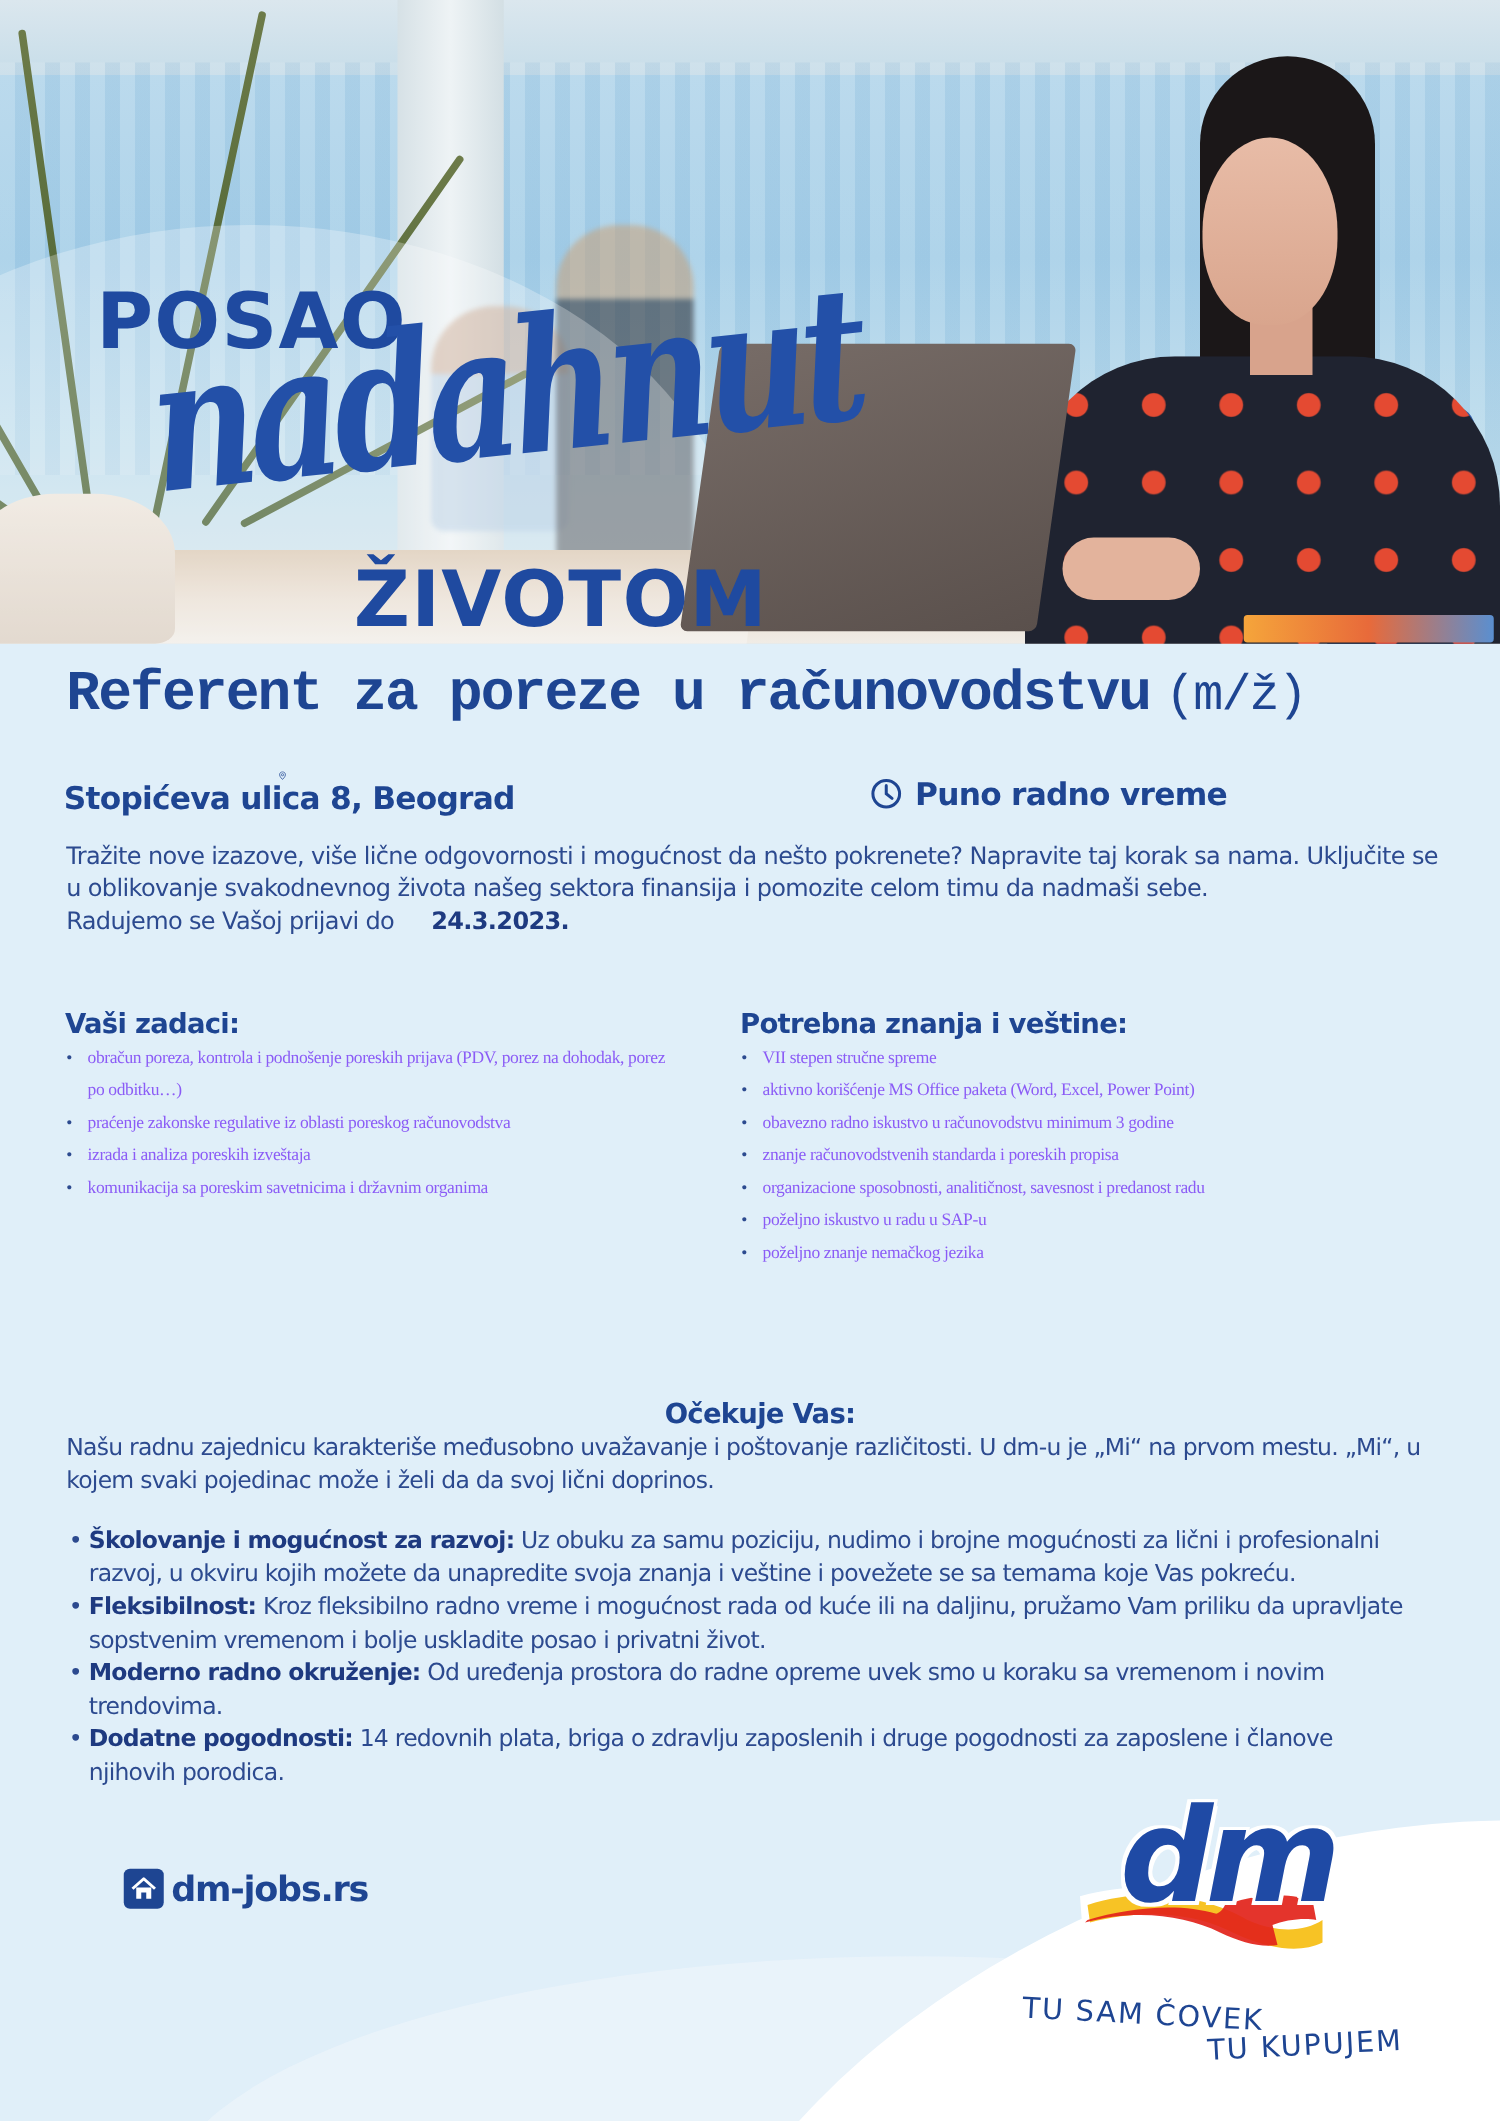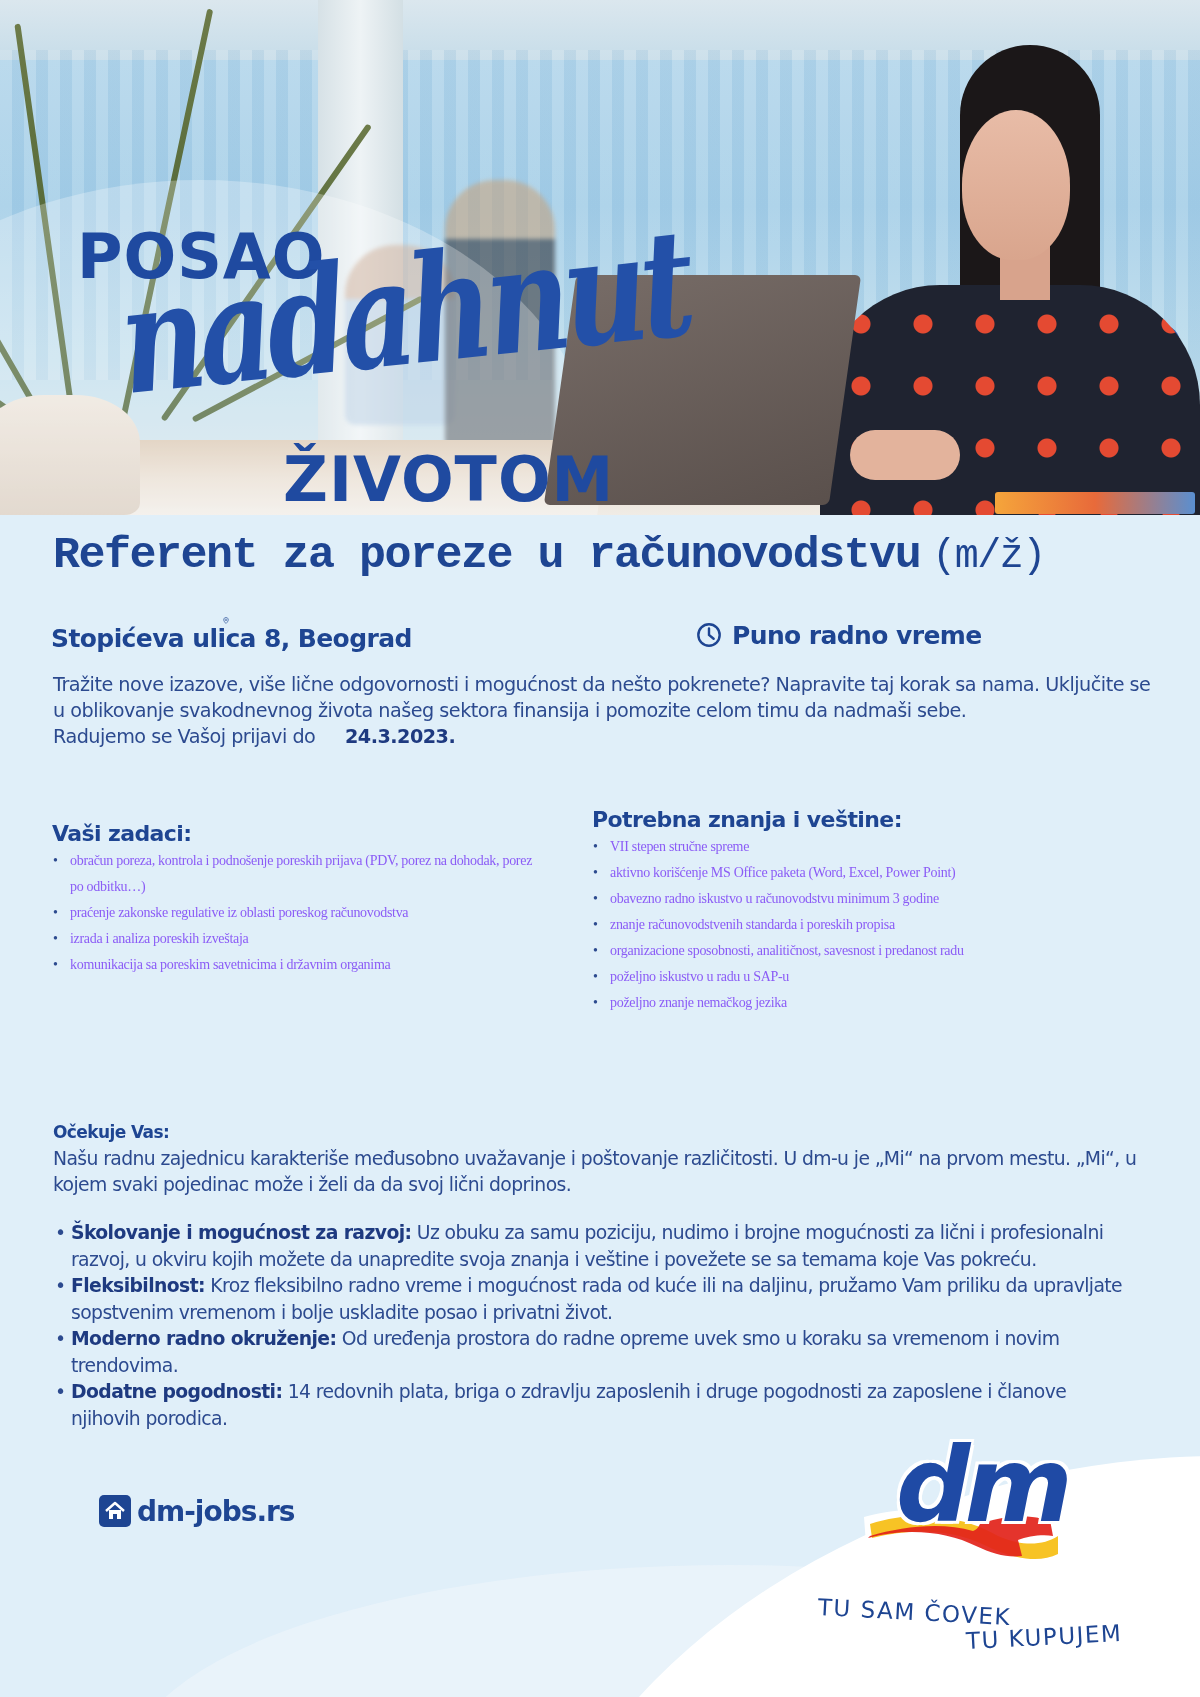--- a/index.html
+++ b/index.html
@@ -140,42 +140,42 @@
   }
 
   .intro {
     position: absolute; left: 53px; top: 672px; width: 1100px;
     font-family: "DejaVu Sans", sans-serif;
     font-size: 19.2px; line-height: 26px; letter-spacing: -0.5px; color: #2c4a8f;
   }
   .intro b { font-weight: bold; color: #1e3a80; margin-left: 24px; }
 
   .col { position: absolute; top: 806px; }
-  .col.left { left: 52px; width: 490px; margin-top: 14px; }
+  .col.left { left: 52px; width: 490px; }
   .col.right { left: 592px; width: 440px; }
   .col h3 {
     font-family: "DejaVu Sans", sans-serif; font-weight: bold;
     font-size: 22px; letter-spacing: -0.6px; color: #1e4592; line-height: 28px;
   }
   .col ul { list-style: none; }
   .col li {
     position: relative; padding-left: 18px;
     font-family: Liberation Serif, serif;
     font-size: 14px; line-height: 26px; letter-spacing: -0.3px; color: #8b5cf6;
   }
   .col li::before {
     content: "•"; position: absolute; left: 1px; top: 0; color: #2c4a8f;
   }
 
   .expect {
     position: absolute; left: 53px; top: 1118px; width: 1110px;
   }
   .expect h3 {
     font-family: "DejaVu Sans", sans-serif; font-weight: bold;
-    font-size: 17px; letter-spacing: -0.6px; color: #1e4592; line-height: 28px;
+    font-size: 22px; letter-spacing: -0.6px; color: #1e4592; line-height: 28px; text-align: center;
   }
   .expect p {
     font-family: "DejaVu Sans", sans-serif;
     font-size: 18.8px; line-height: 26px; letter-spacing: -0.6px; color: #2c4a8f;
   }
   .benefits { position: absolute; left: 53px; top: 1220px; width: 1080px; list-style: none; }
   .benefits li {
     position: relative; padding-left: 18px;
     font-family: "DejaVu Sans", sans-serif;
     font-size: 18.8px; line-height: 26.5px; letter-spacing: -0.6px; color: #2c4a8f;

